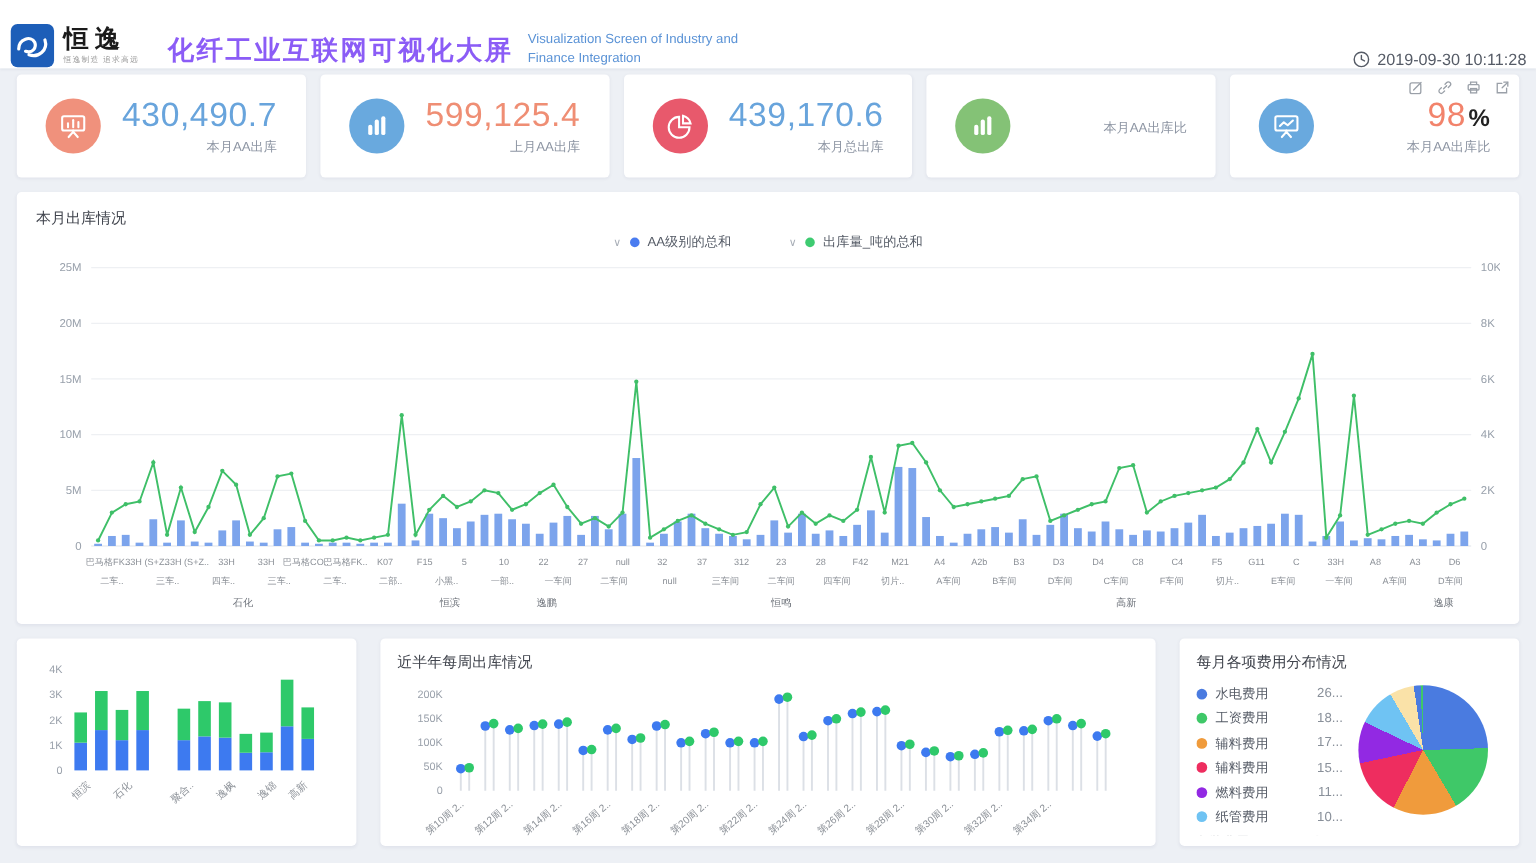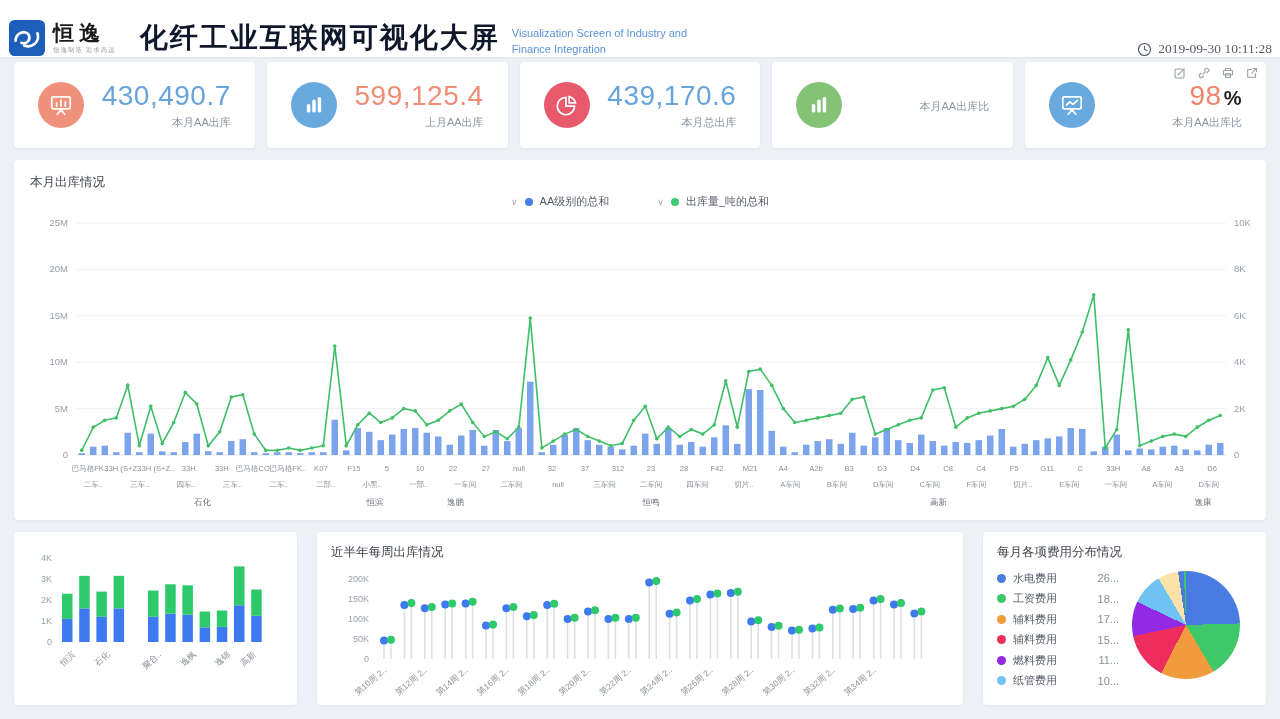--- a/index.html
+++ b/index.html
@@ -7,23 +7,23 @@
   body { background:#edf0f5; font-family:"Liberation Sans", sans-serif; }
 
   
   .header { height:57px; background:#fff; display:flex; align-items:flex-end;
             padding:0 8px; box-shadow:0 1px 2px rgba(20,40,80,.05); }
   .logo { display:flex; align-items:center; }
   .logo-mark { width:38px; height:38px; }
   .logo-text { margin-left:7px; }
   .logo-cn { font-size:21px; font-weight:900; color:#1b1b1b; letter-spacing:5px; line-height:1.1; }
   .logo-sub { font-size:6.5px; color:#9a9a9a; letter-spacing:1px; margin-top:1px; }
-  .page-title { margin-left:24px; font-size:28px; font-weight:bold; color:#0f172a; letter-spacing:2px; }
+  .page-title { margin-left:24px; font-size:22px; font-weight:bold; color:#8b5cf6; letter-spacing:2px; }
   .subtitle { margin-left:12px; font-size:11px; color:#5b93d6; line-height:1.4; }
-  .time { margin-left:auto; display:flex; align-items:center; gap:6px; color:#555b66; font-size:13.5px;font-family:Liberation Serif, serif; }
+  .time { margin-left:auto; display:flex; align-items:center; gap:6px; color:#555b66; font-size:13.5px; }
 
   
   .card { background:#fff; border-radius:4px; box-shadow:0 1px 3px rgba(30,40,80,.06); }
   .card-title { font-size:12.5px; color:#40444d; }
 
   
   .kpi-row { display:flex; gap:12px; margin:5px 14px 0; }
   .kpi-card { flex:1; height:86px; background:#fff; border-radius:4px; position:relative;
               display:flex; align-items:center; justify-content:space-between;
               padding:0 24px; box-shadow:0 1px 3px rgba(30,40,80,.06); }

